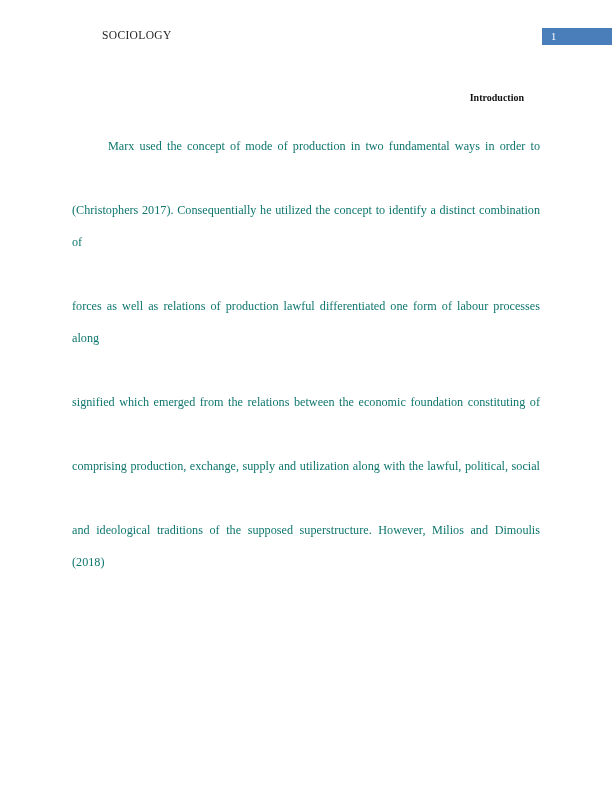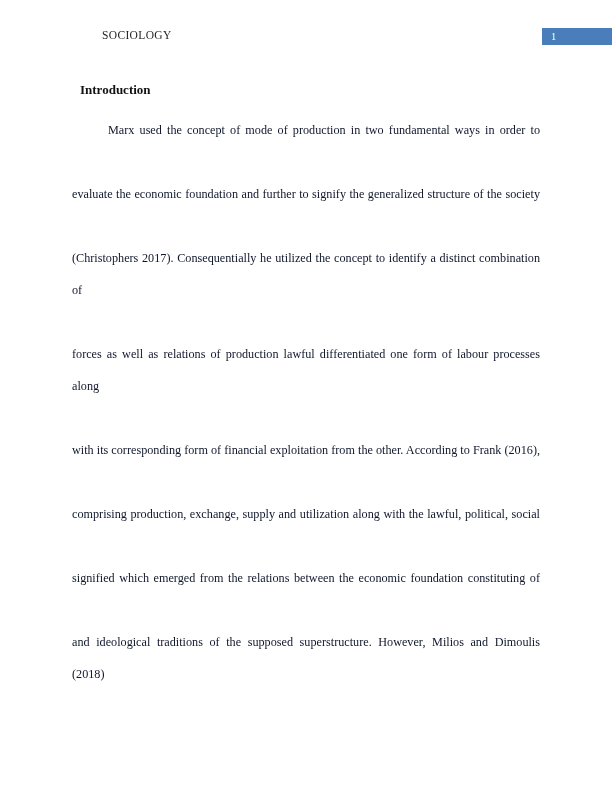--- a/index.html
+++ b/index.html
@@ -62,37 +62,37 @@
 
   
   .content {
     position: absolute;
     left: 72px;
     top: 66px;
     width: 468px;
   }
 
   .section-heading {
-    font-size: 13px;
+    font-size: 10px;
     font-weight: bold;
     line-height: 32px;
-    margin: 8px;
+    margin: 16px;
     color: #121212;
-    text-align: left;
+    text-align: right;
   }
 
   
   .line {
     display: block;
     font-size: 12.2px;
     line-height: 32px;
     text-align: justify;
     text-align-last: justify;
     white-space: normal;
-    color: #0f172a;
+    color: #0f766e;
     font-family: Liberation Serif, serif;
   }
   .line.indent {
     text-indent: 36px;
   }
   
   .line::after {
     content: "";
     display: inline-block;
     width: 100%;
@@ -110,24 +110,22 @@
       <span class="num">1</span>
     </div>
   </div>
 
   <div class="content">
 
     <h2 class="section-heading">Introduction</h2>
 
     <div>
       <span class="line indent">Marx used the concept of mode of production in two fundamental ways in order to</span>
-      <span class="line">evaluate the economic foundation and further to signify the generalized structure of the society</span>
       <span class="line">(Christophers 2017). Consequentially he utilized the concept to identify a distinct combination of</span>
       <span class="line">forces as well as relations of production lawful differentiated one form of labour processes along</span>
-      <span class="line">with its corresponding form of financial exploitation from the other. According to Frank (2016),</span>
+      <span class="line">signified which emerged from the relations between the economic foundation constituting of</span>
       <span class="line">comprising production, exchange, supply and utilization along with the lawful, political, social</span>
-      <span class="line">signified which emerged from the relations between the economic foundation constituting of</span>
       <span class="line">and ideological traditions of the supposed superstructure. However, Milios and Dimoulis (2018)</span>
 
     </div>
 
   </div>
 </div>
 
 </body></html>

